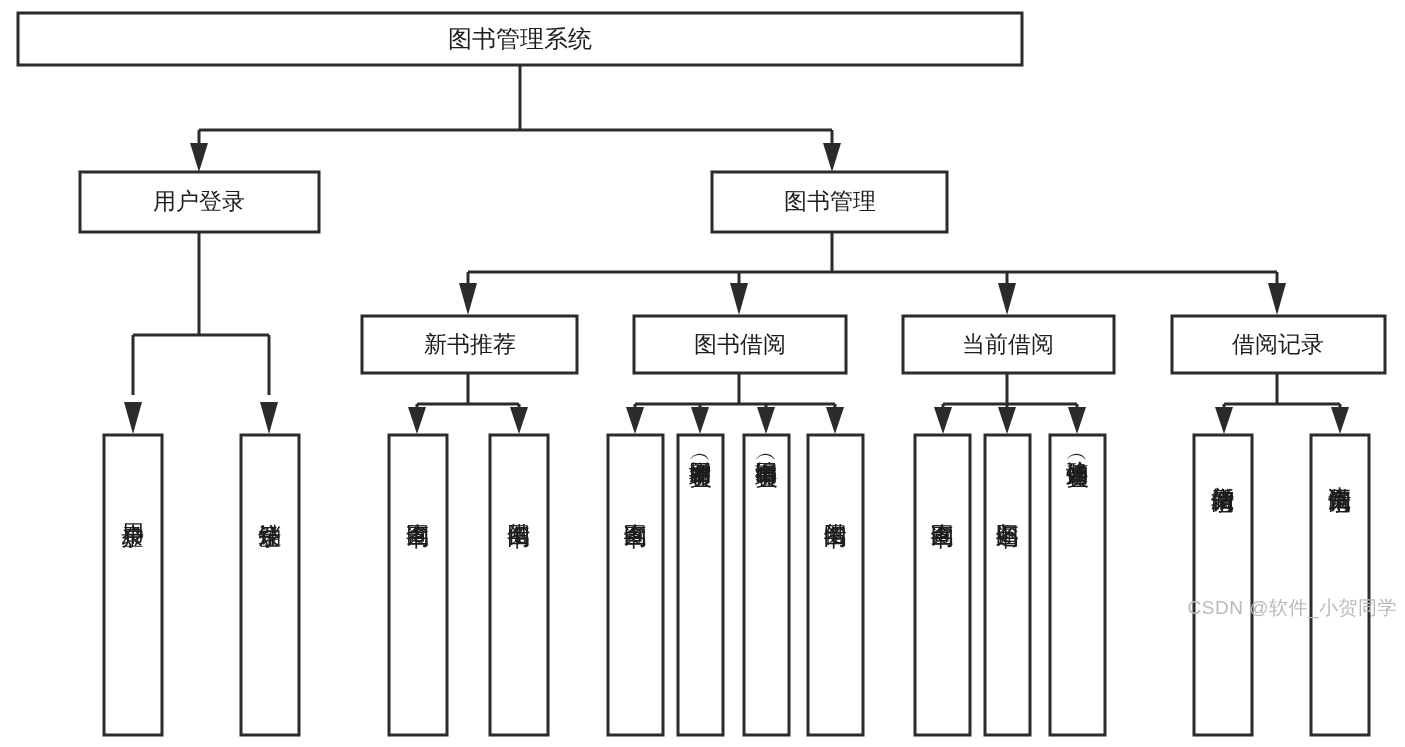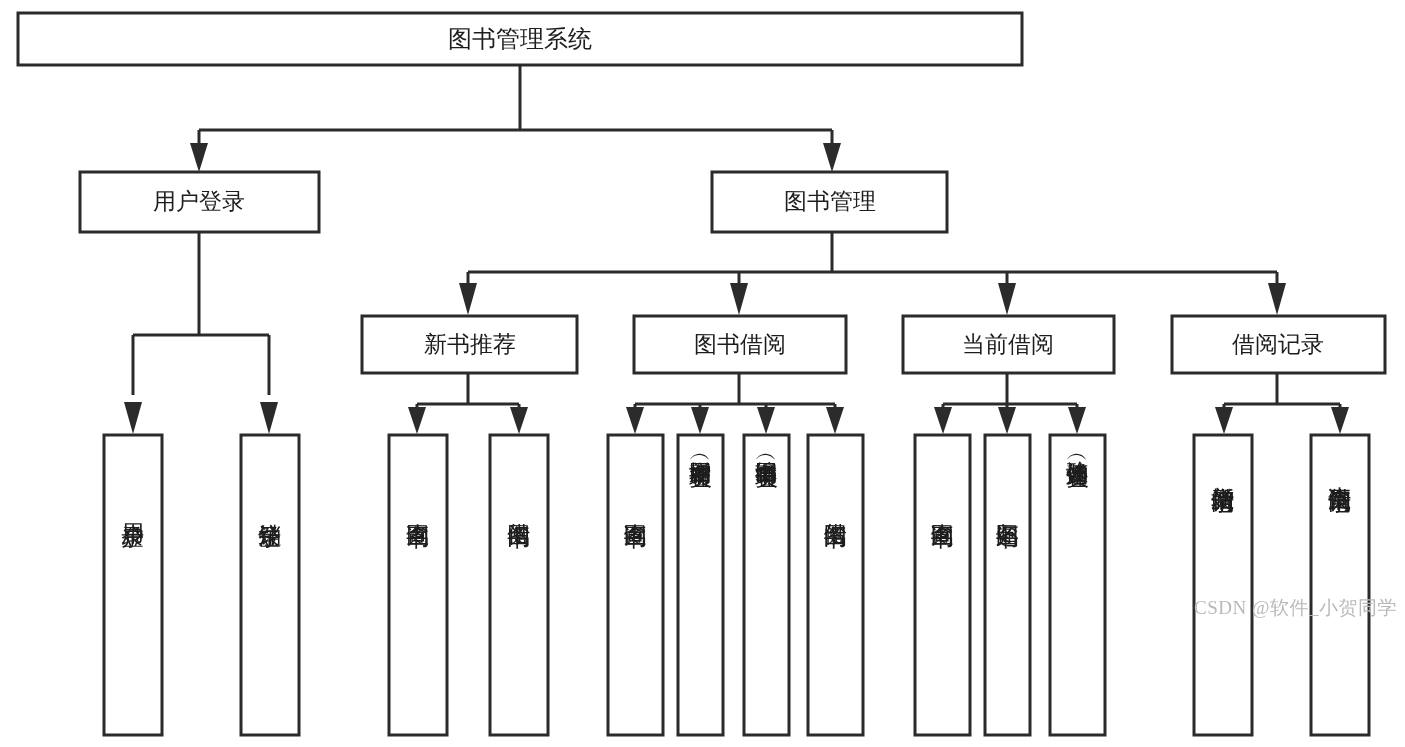--- a/index.html
+++ b/index.html
@@ -64,21 +64,21 @@
     display: flex;
     align-items: center;
     justify-content: flex-start;
     white-space: nowrap;
     pointer-events: none;
   }
   .watermark {
     position: absolute;
     right: 8px;
     bottom: 6px;
-    font-family: Liberation Serif, serif;
+    font-family: Liberation Sans, sans-serif;
     font-size: 19px;
     color: #b9b9b9;
     letter-spacing: 0.5px;
     white-space: nowrap;
   }
 </style>
 </head>
 <body>
 
 <div id="diagram-root">

